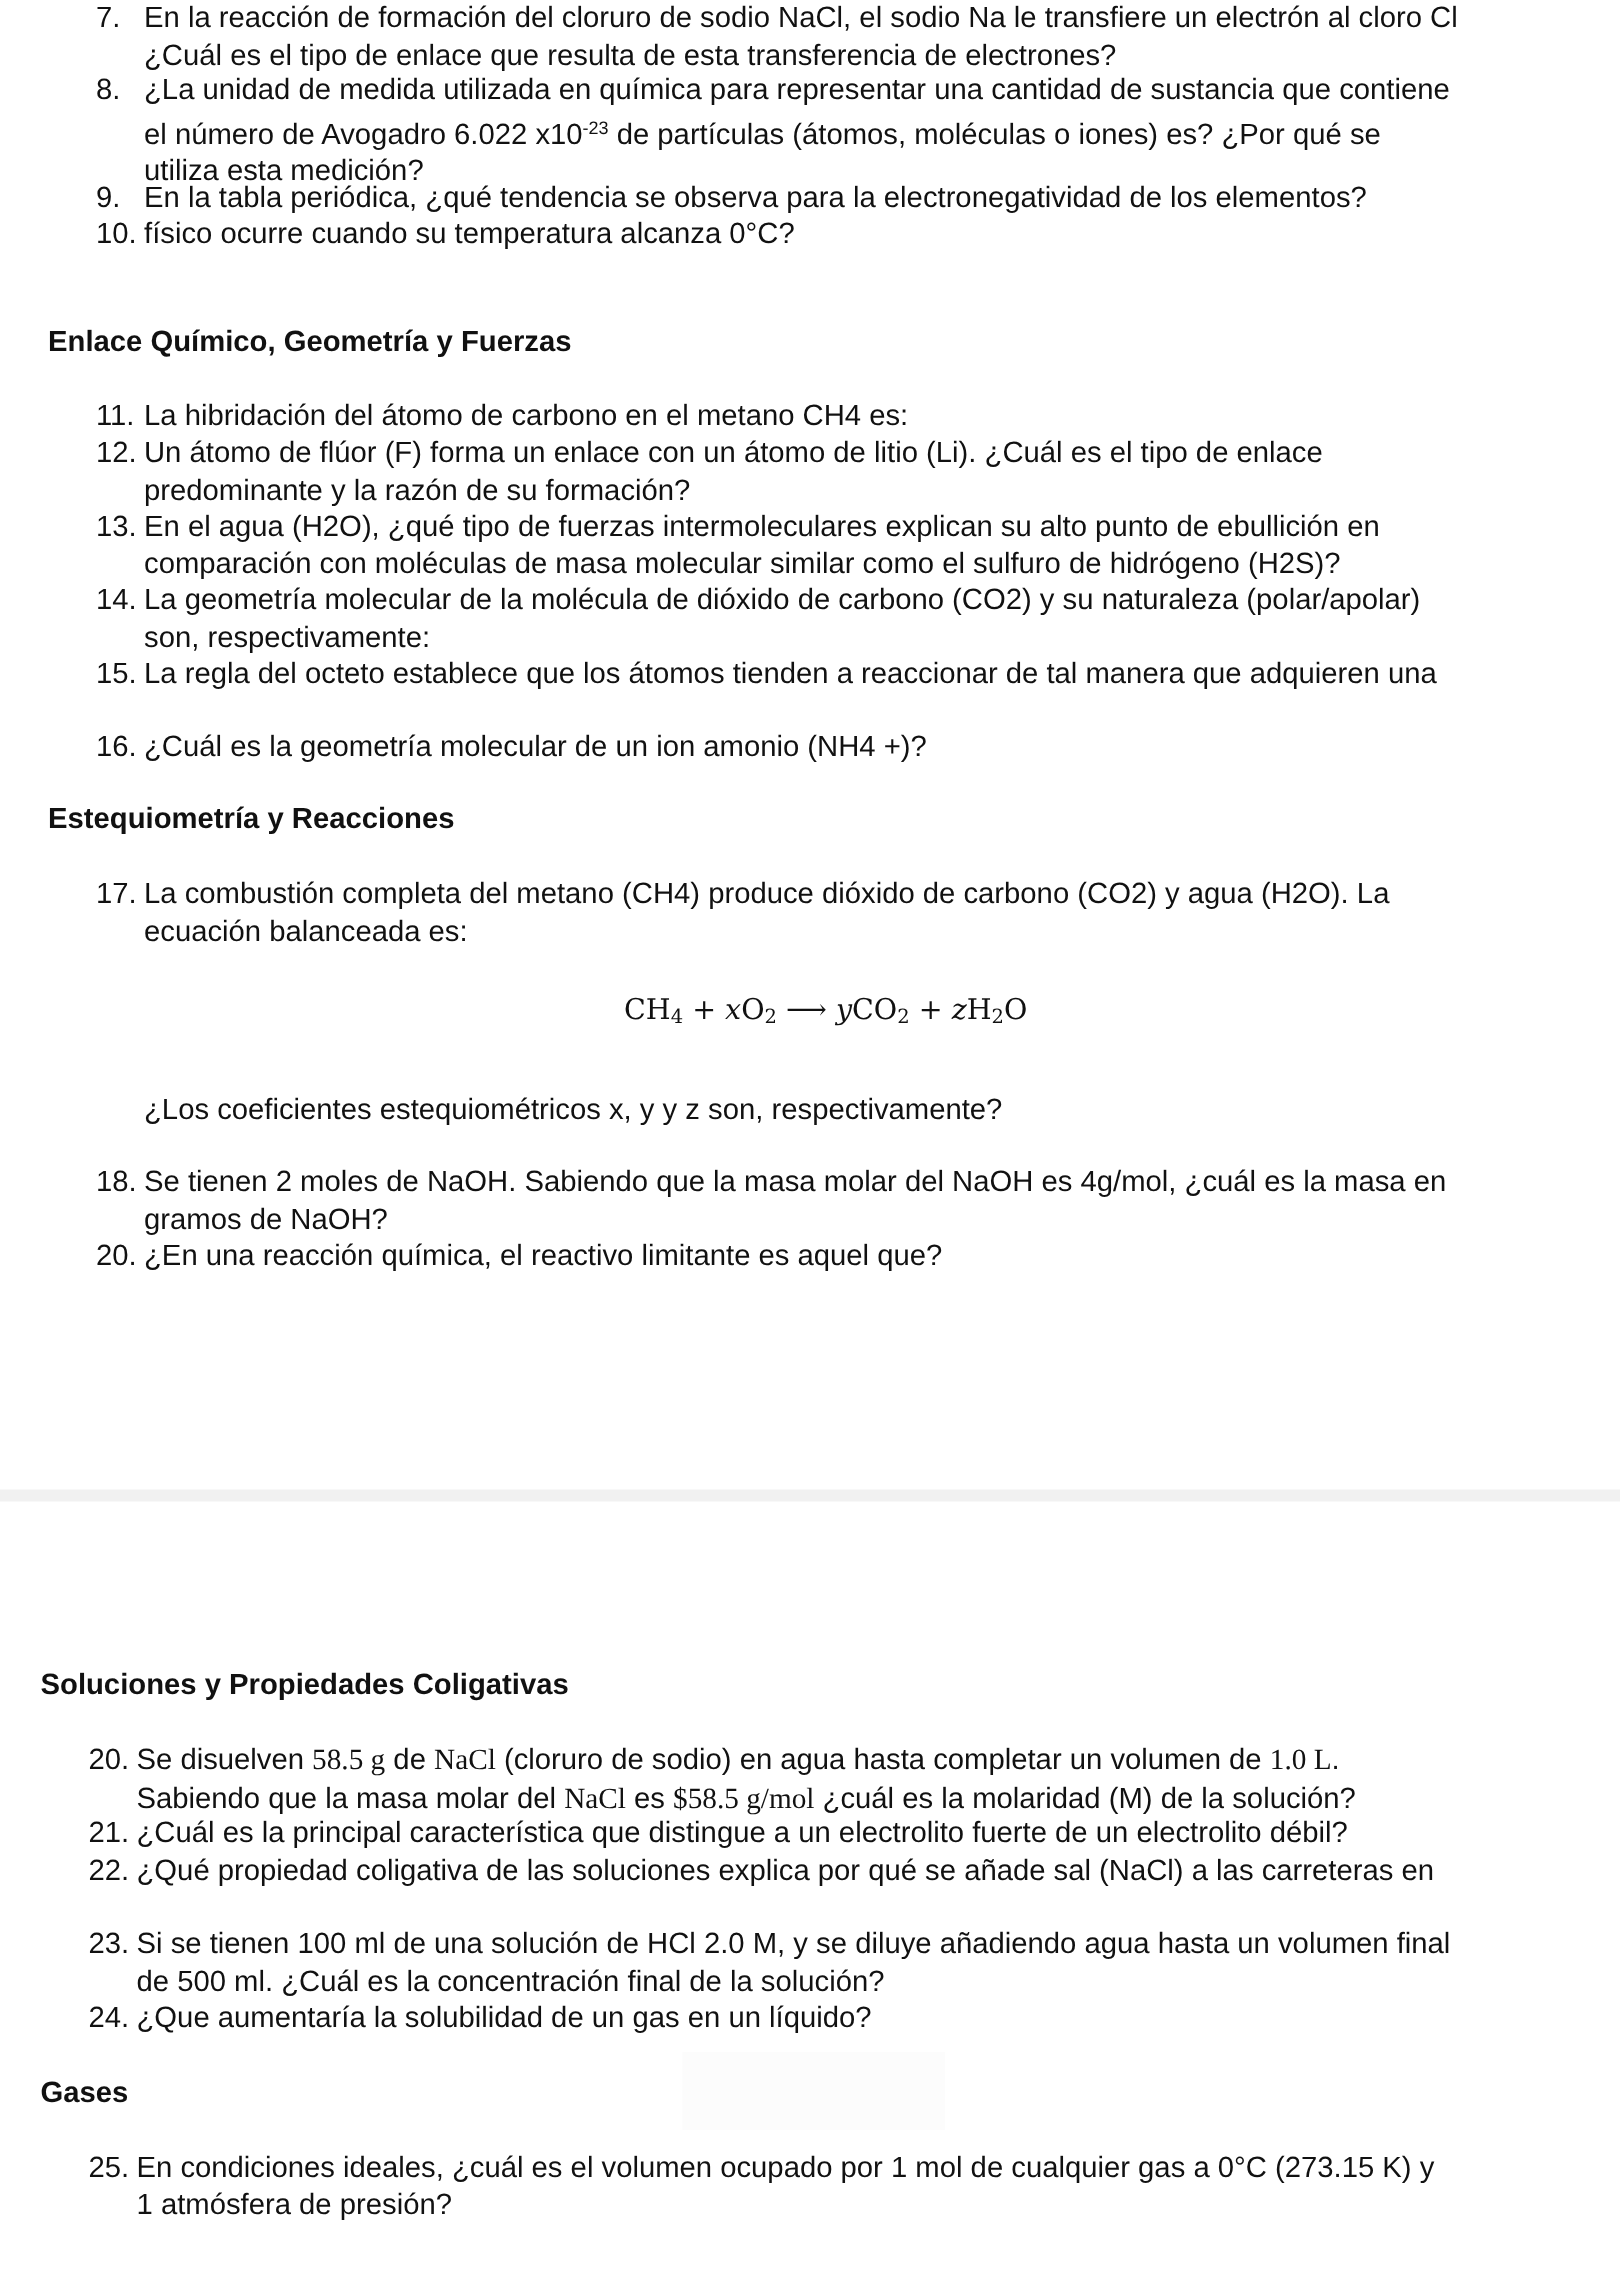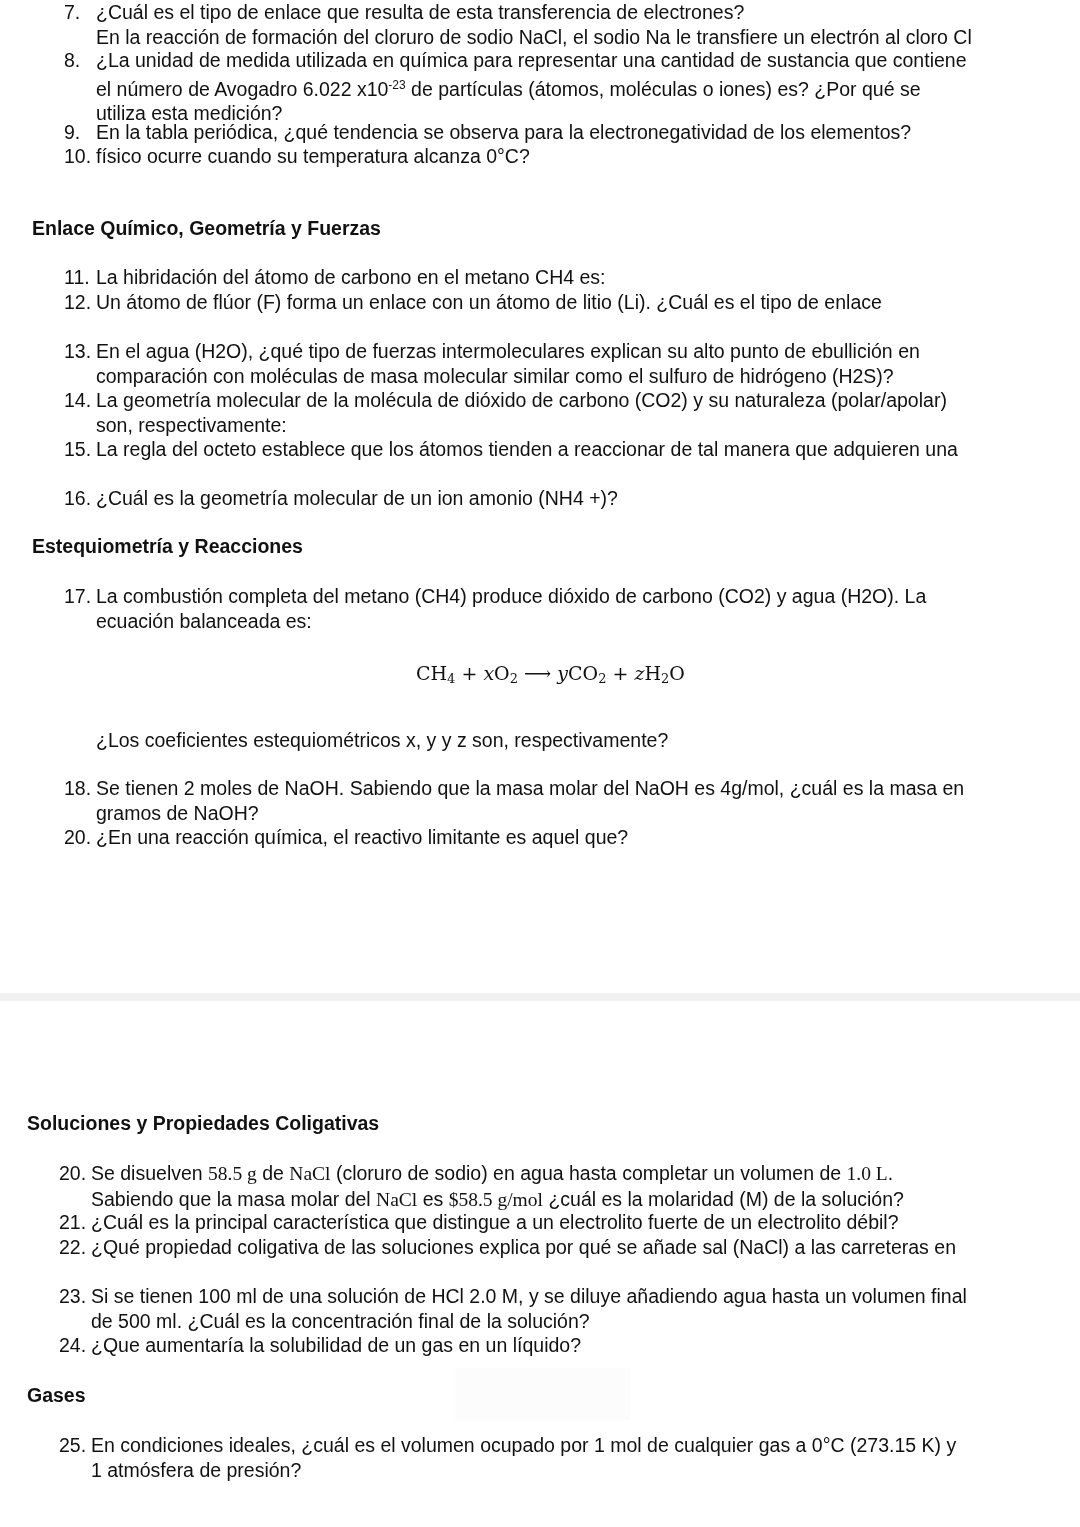--- a/index.html
+++ b/index.html
@@ -14,22 +14,22 @@
   .eq sub { font-size:13px; vertical-align:-3px; }
   .sep { position:absolute; left:0; top:993px; width:1080px; height:8px; background:#f1f1f1; }
   .ghost { position:absolute; left:455px; top:1368px; width:175px; height:52px; background:#fcfcfc; }
   sup { font-size:12px; vertical-align:7px; }
 </style>
 </head>
 <body>
 
 <div class="q" style="left:64px;top:0px;">
   <span class="num">7.</span>
+  <span class="txt" style="padding-left:32px">En la reacción de formación del cloruro de sodio NaCl, el sodio Na le transfiere un electrón al cloro Cl</span>
   <span class="txt" style="padding-left:32px">¿Cuál es el tipo de enlace que resulta de esta transferencia de electrones?</span>
-  <span class="txt" style="padding-left:32px">En la reacción de formación del cloruro de sodio NaCl, el sodio Na le transfiere un electrón al cloro Cl</span>
 </div>
 
 <div class="q" style="left:64px;top:48px;">
   <span class="num">8.</span>
   <span class="txt" style="padding-left:32px">¿La unidad de medida utilizada en química para representar una cantidad de sustancia que contiene</span>
   <span class="txt" style="padding-left:32px"><span>el número de Avogadro 6.022 x10</span><sup>-23</sup><span> de partículas (átomos, moléculas o iones) es? ¿Por qué se</span></span>
   <span class="txt" style="padding-left:32px">utiliza esta medición?</span>
 </div>
 
 <div class="q" style="left:64px;top:120px;">
@@ -43,20 +43,21 @@
 </div>
 
 <div class="h" style="left:32px;top:217px;">Enlace Químico, Geometría y Fuerzas</div>
 <div class="q" style="left:64px;top:265px;text-align:right;">
   <span class="num">11.</span>
   <span class="txt" style="padding-left:32px">La hibridación del átomo de carbono en el metano CH4 es:</span>
 </div>
 <div class="q" style="left:64px;top:290px;">
   <span class="num">12.</span>
   <span class="txt" style="padding-left:32px">Un átomo de flúor (F) forma un enlace con un átomo de litio (Li). ¿Cuál es el tipo de enlace</span>
+  <span class="txt" style="padding-left:32px">predominante y la razón de su formación?</span>
 </div>
 <div class="q" style="left:64px;top:339px;">
   <span class="num">13.</span>
   <span class="txt" style="padding-left:32px">En el agua (H2O), ¿qué tipo de fuerzas intermoleculares explican su alto punto de ebullición en</span>
   <span class="txt" style="padding-left:32px">comparación con moléculas de masa molecular similar como el sulfuro de hidrógeno (H2S)?</span>
 </div>
 <div class="q" style="left:64px;top:388px;">
   <span class="num">14.</span>
   <span class="txt" style="padding-left:32px">La geometría molecular de la molécula de dióxido de carbono (CO2) y su naturaleza (polar/apolar)</span>
   <span class="txt" style="padding-left:32px">son, respectivamente:</span>

